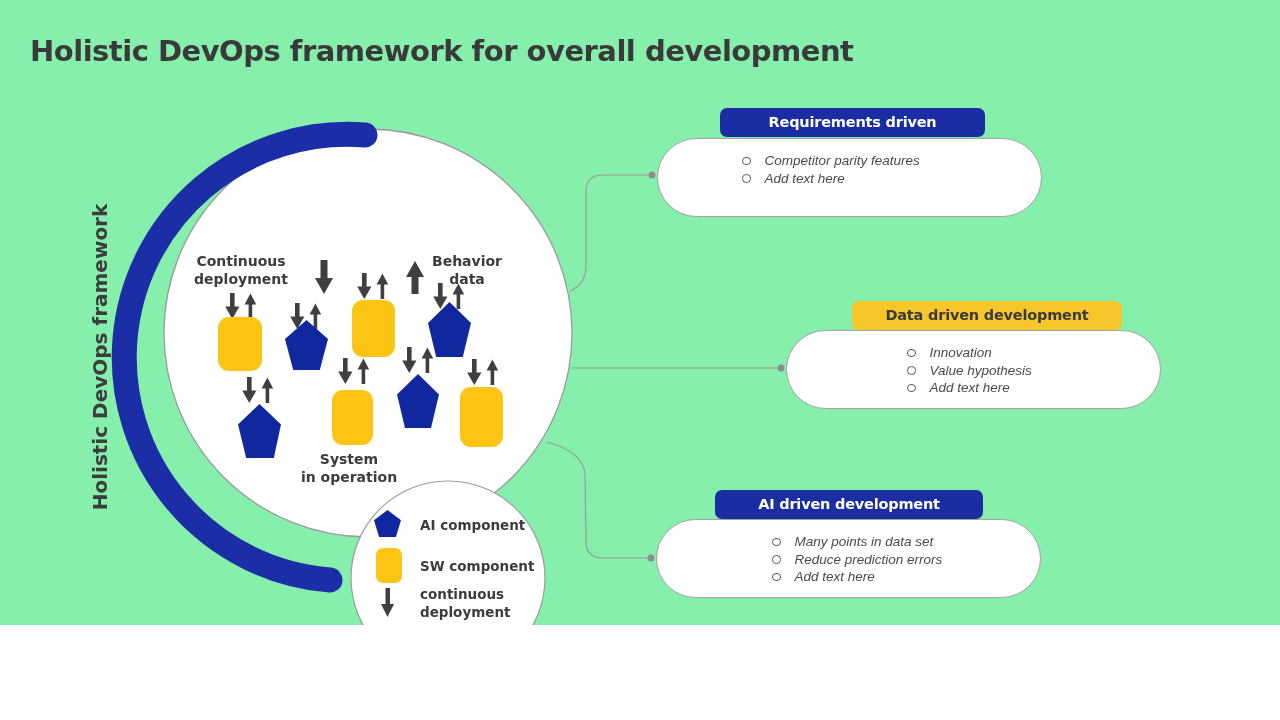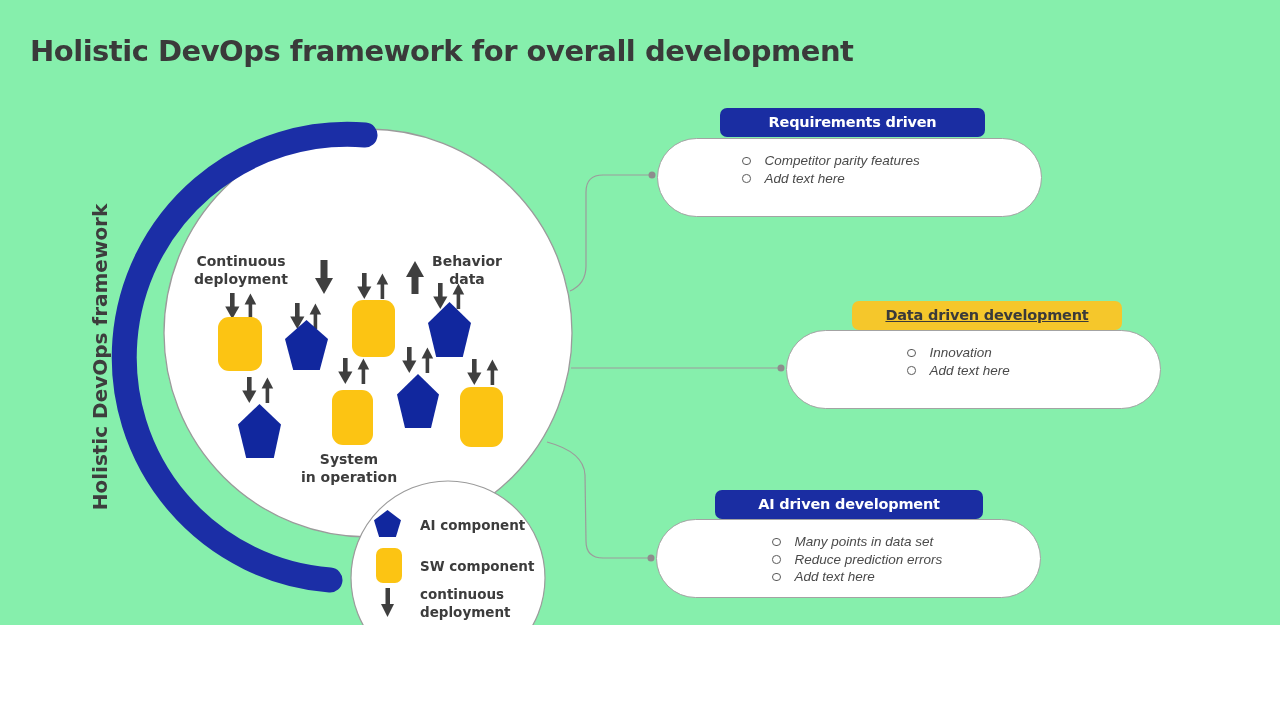--- a/index.html
+++ b/index.html
@@ -19,21 +19,21 @@
   .legend-label{position:absolute;font-family:"DejaVu Sans",sans-serif;font-weight:bold;
                 font-size:13.5px;line-height:18px;color:#3c3c3c;white-space:nowrap;}
   .lg-ai{left:420px;top:516px;}
   .lg-sw{left:420px;top:557px;}
   .lg-cd{left:420px;top:585px;}
   .lg-bd{left:420px;top:633px;text-align:right;}
   .callout-header{position:absolute;height:29px;border-radius:7px;text-align:center;
                   font-family:"DejaVu Sans",sans-serif;font-weight:bold;font-size:14.5px;
                   line-height:29px;letter-spacing:-0.2px;}
   .hdr-blue{background:#1A2DA2;color:#ffffff;}
-  .hdr-yellow{background:#F5C72B;color:#3a3a3a;text-decoration:underline;}
+  .hdr-yellow{background:#F5C72B;color:#3a3a3a;}
   .hdr-1{left:720px;top:108px;width:265px;}
   .hdr-2{left:852px;top:301px;width:270px;}
   .hdr-3{left:715px;top:490px;width:268px;}
   .callout-body{position:absolute;height:79px;background:#ffffff;border:1.2px solid #a3a3a3;
                 border-radius:41px;box-sizing:border-box;}
   .body-1{left:657px;top:138px;width:385px;}
   .body-2{left:786px;top:330px;width:375px;}
   .body-3{left:656px;top:519px;width:385px;}
   .callout-body ul{list-style:none;margin:0;padding:13px 0 0 0;font-style:italic;}
   .callout-body li{display:flex;align-items:center;font-size:13.5px;line-height:17.5px;
@@ -141,20 +141,21 @@
     <ul>
       <li>Competitor parity features</li>
       <li>Add text here</li>
     </ul>
   </div>
 
   <div class="callout-header hdr-yellow hdr-2">Data driven development</div>
   <div class="callout-body body-2">
     <ul>
       <li>Innovation</li>
+      <li>Value hypothesis</li>
       <li>Add text here</li>
     </ul>
   </div>
 
   <div class="callout-header hdr-blue hdr-3">AI driven development</div>
   <div class="callout-body body-3">
     <ul>
       <li>Many points in data set</li>
       <li>Reduce prediction errors</li>
       <li>Add text here</li>

